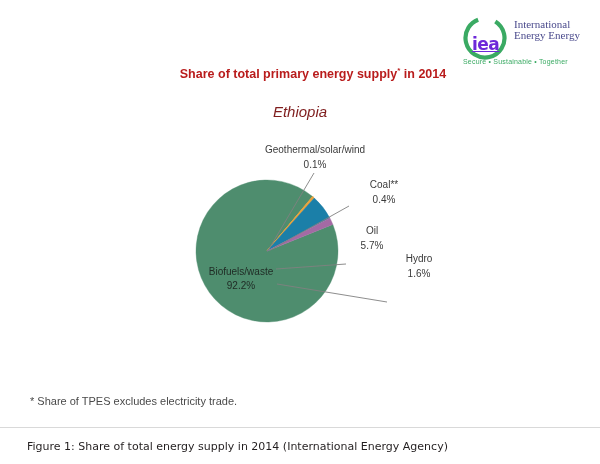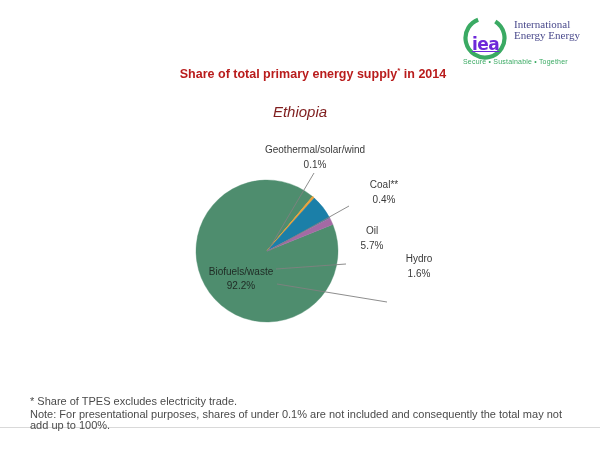--- a/index.html
+++ b/index.html
@@ -231,17 +231,17 @@
           <text class="slice-label-inner" x="107" y="157" text-anchor="middle">92.2%</text>
         </g>
       </svg>
     </div>
 
 
     <div id="footnotes">
       <div class="fn-row">
         <span class="fn-left">* Share of TPES excludes electricity trade.</span>
       </div>
-      <div class="fn-note">Note: For presentational purposes, shares of under 0.1% are not included and consequently the total may not add up to 100%.</div>
     </div>
   </div>
 
+  <div id="caption">Figure 1: Share of total energy supply in 2014 (International Energy Agency)</div>
 </div>
 
 </body></html>

